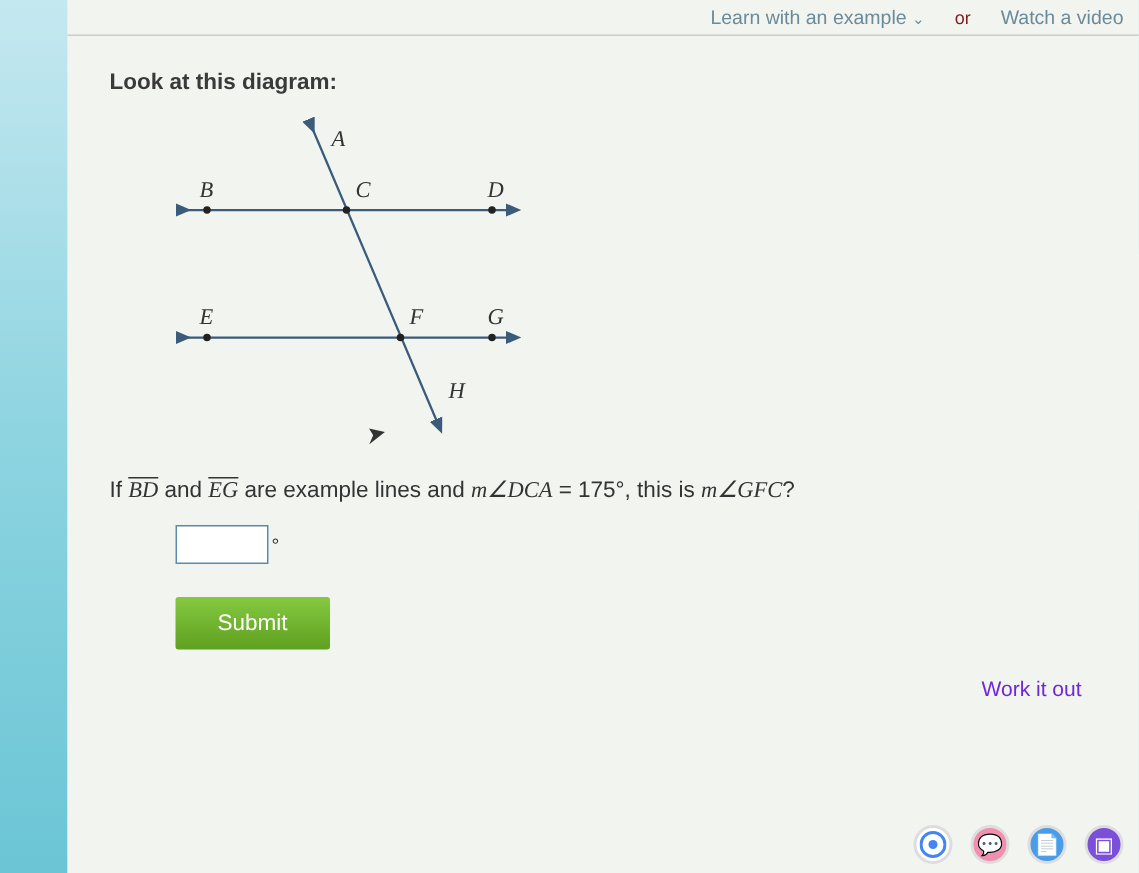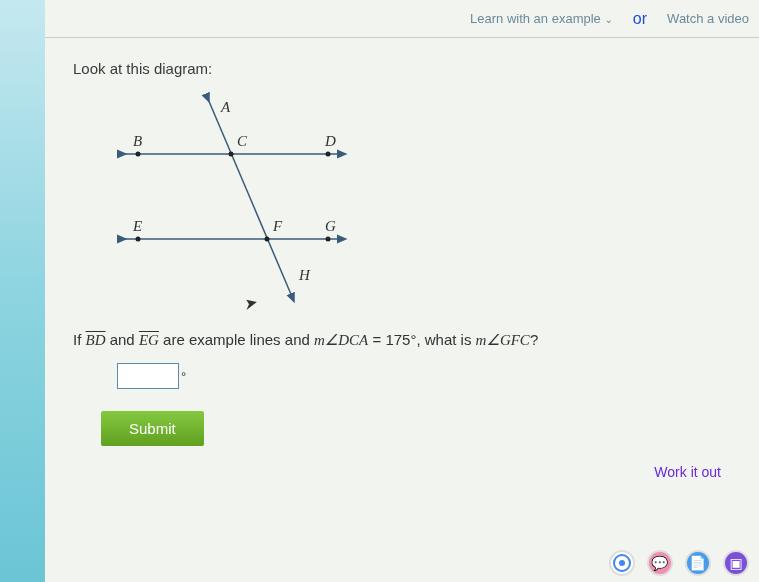--- a/index.html
+++ b/index.html
@@ -18,41 +18,41 @@
       background: linear-gradient(to bottom, #c5e8f0 0%, #8dd4e0 50%, #6bc5d5 100%);
     }
     .main {
       position: absolute;
       left: 45px; top: 0;
       right: 0; height: 582px;
       background: #f2f4f0;
       padding: 0;
     }
     .top-links {
-      height: 38px;
+      height: 24px;
       border-bottom: 1px solid #ccc;
       display: flex;
       justify-content: flex-end;
       align-items: center;
       gap: 20px;
       padding-right: 10px;
       font-size: 13px;
       color: #6a8a9a;
     }
     .top-links .link { cursor: pointer; }
-    .top-links .or { color: #1d4ed8; font-size: 16px; }
+    .top-links .or { color: #7f1d1d; font-size: 12px; }
     .chevron { font-size: 10px; }
     .content {
       padding: 22px 28px;
       color: #333;
     }
     .prompt {
       font-size: 15px;
       color: #3a3a3a;
-      font-weight: 400;
+      font-weight: 700;
       margin-bottom: 12px;
     }
     .diagram-box {
       width: 270px;
       height: 230px;
       margin-left: 30px;
       position: relative;
       font-style: italic;
       font-family: "Times New Roman", serif;
       font-size: 15px;
@@ -83,21 +83,21 @@
       width: 62px;
       height: 26px;
       border: 1px solid #5b8aa8;
       background: #fff;
       font-size: 14px;
       padding: 0 4px;
     }
     .deg { font-size: 13px; color: #333; }
     .submit-btn {
       margin-top: 22px;
-      margin-left: 28px;
+      margin-left: 44px;
       background: #6fb52c;
       background: linear-gradient(to bottom, #85c940, #5fa020);
       color: #fff;
       border: none;
       padding: 9px 28px;
       font-size: 15px;
       cursor: pointer;
       border-radius: 2px;
     }
     .help-area {
@@ -170,21 +170,21 @@
       <span class="pt" style="left:134px; top:44px;">C</span>
       <span class="pt" style="left:222px; top:44px;">D</span>
       <span class="pt" style="left:30px;  top:129px;">E</span>
       <span class="pt" style="left:170px; top:129px;">F</span>
       <span class="pt" style="left:222px; top:129px;">G</span>
       <span class="pt" style="left:196px; top:178px;">H</span>
       <span class="cursor">➤</span>
     </div>
 
     <div class="question">
-      <span>If </span><span class="math overline">BD</span><span> and </span><span class="math overline">EG</span><span> are example lines and </span><span class="math">m∠</span><span class="math">DCA</span><span> = </span><span>175°</span><span>, what is </span><span class="math">m∠</span><span class="math">GFC</span><span>?</span>
+      <span>If </span><span class="math overline">BD</span><span> and </span><span class="math overline">EG</span><span> are example lines and </span><span class="math">m∠</span><span class="math">DCA</span><span> = </span><span>175°</span><span>, this is </span><span class="math">m∠</span><span class="math">GFC</span><span>?</span>
     </div>
 
     <div class="answer-row">
       <input class="answer-input" type="text" value="" style="">
       <span class="deg">°</span>
     </div>
 
     <button class="submit-btn">Submit</button>
 
     <div class="help-area">

